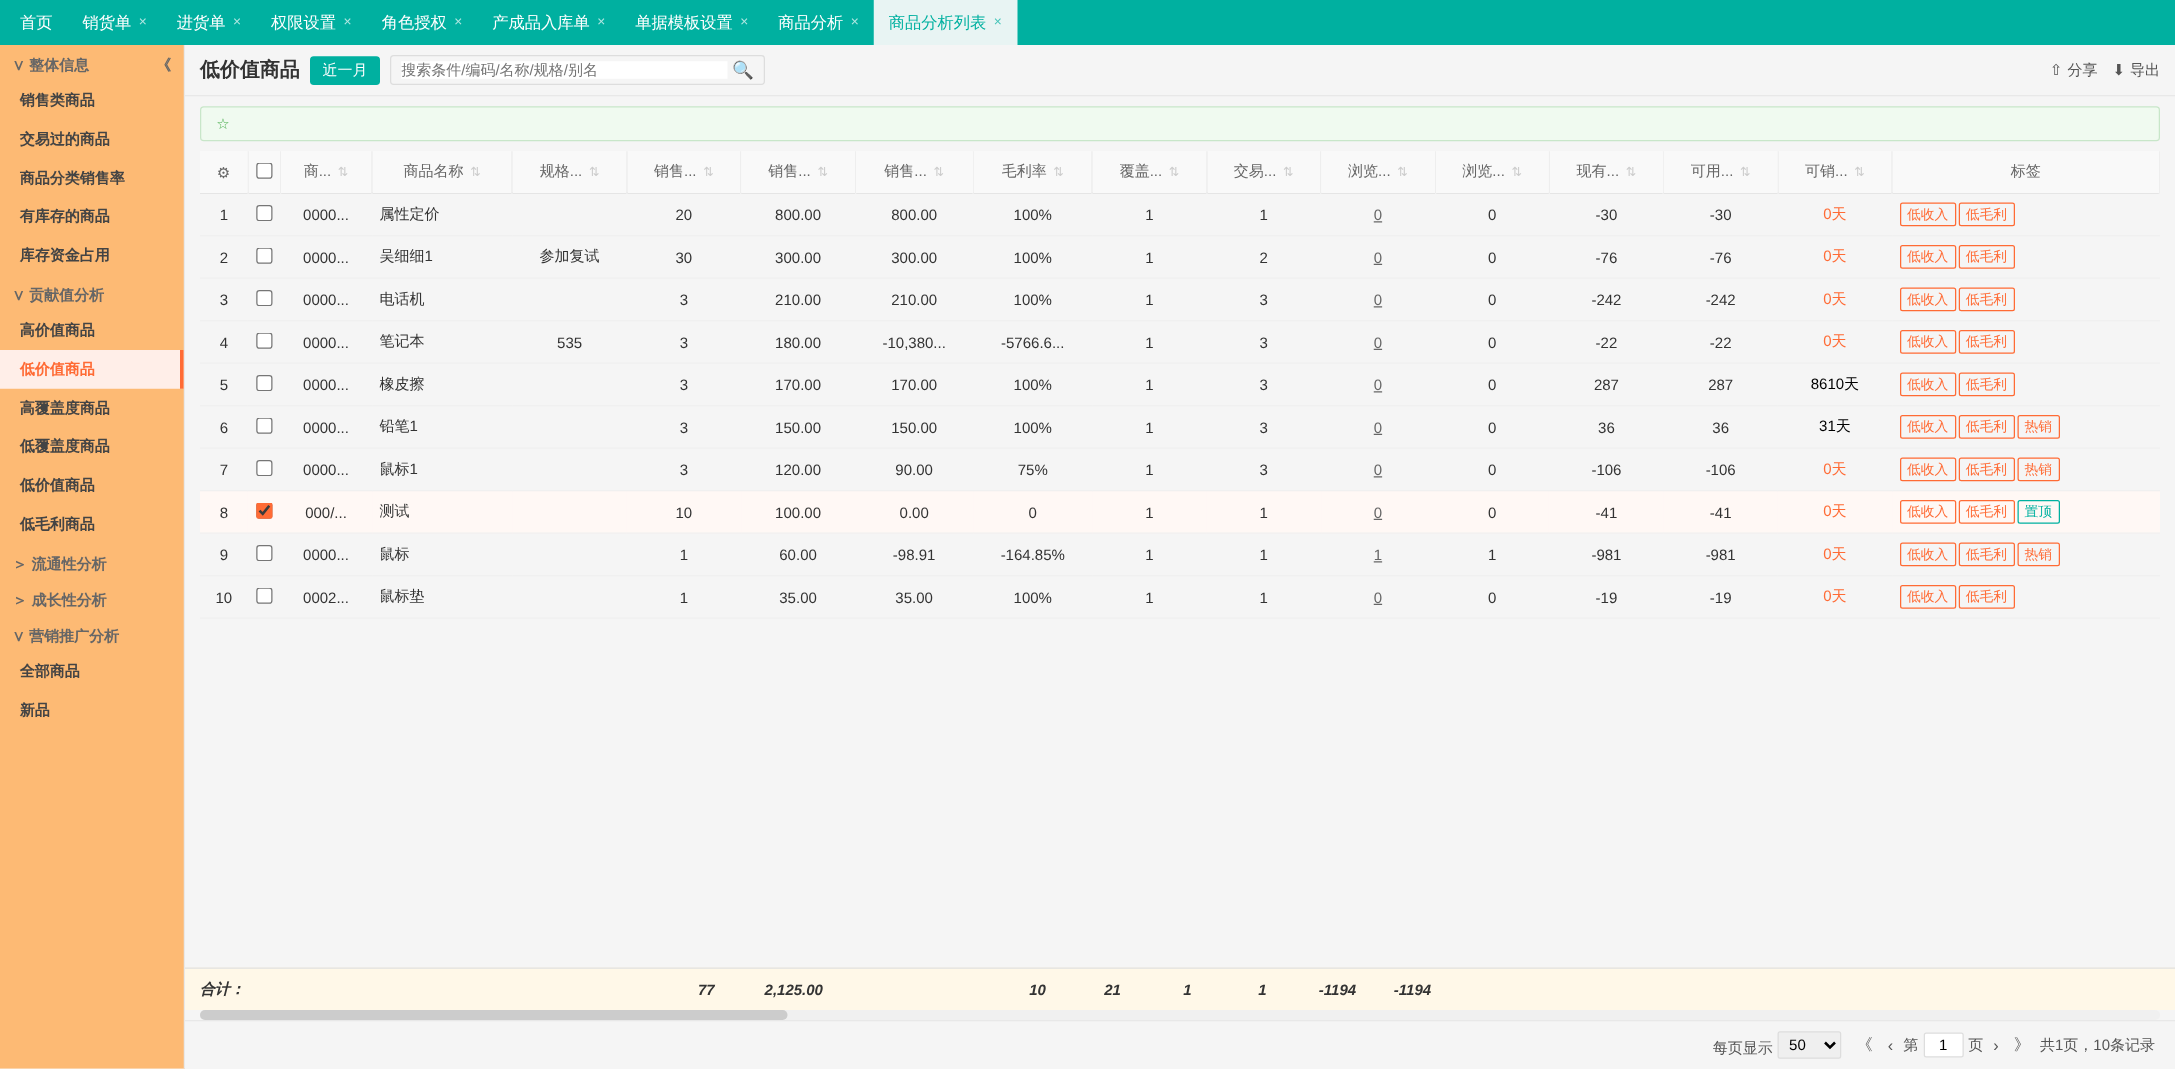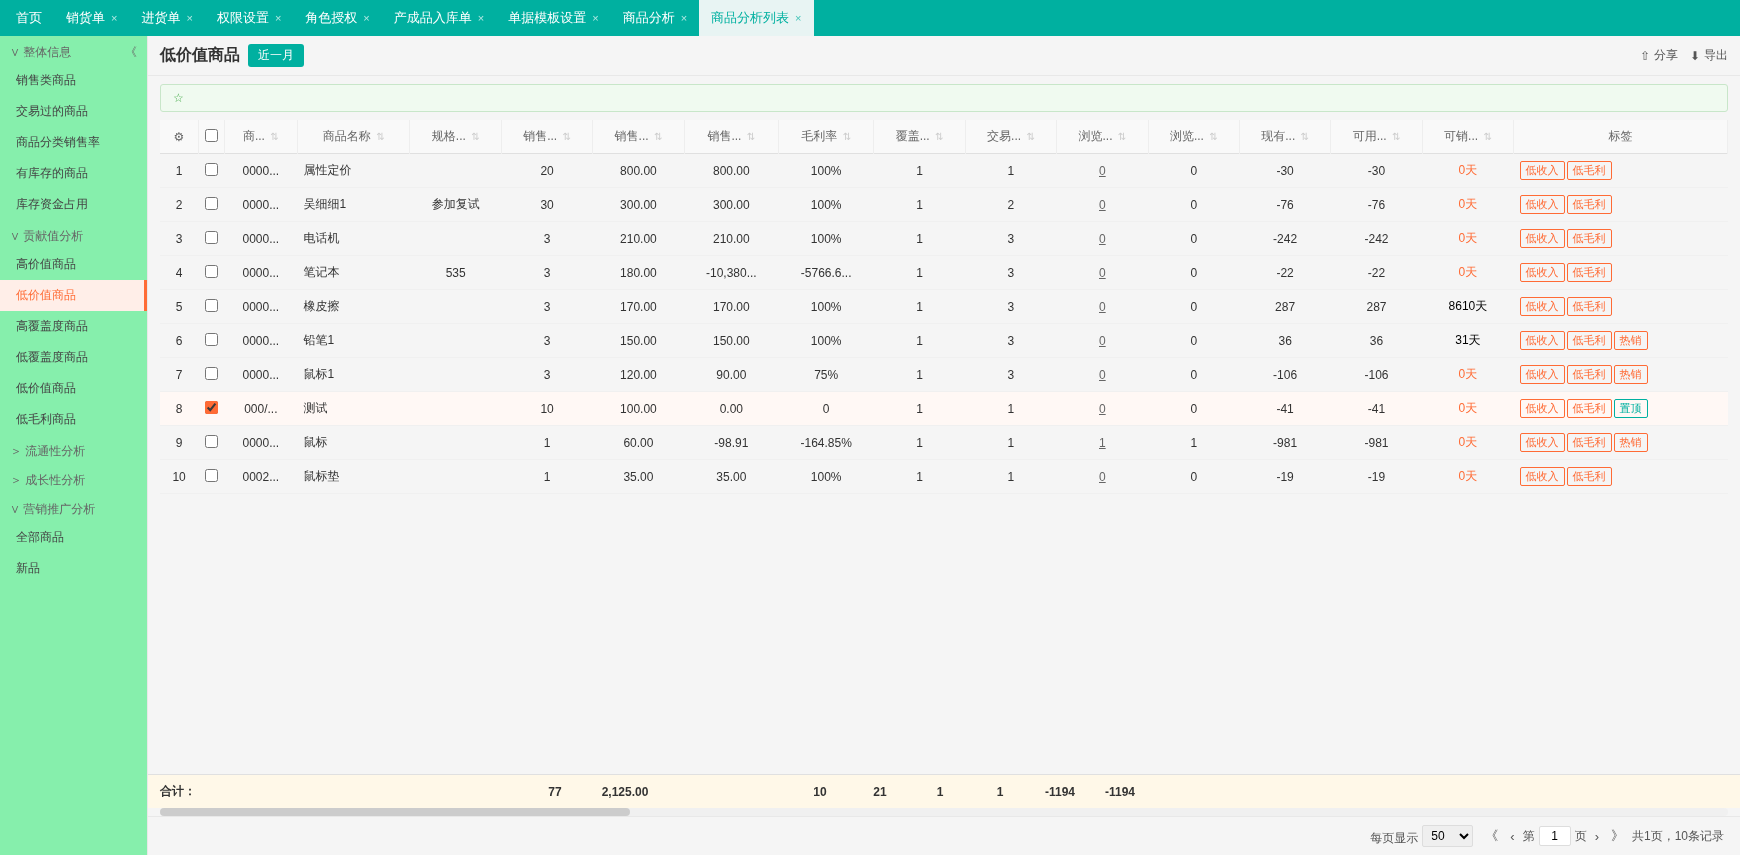--- a/index.html
+++ b/index.html
@@ -30,24 +30,25 @@
 
     
     .main-layout {
       display: flex;
       height: calc(100vh - 36px);
     }
 
     
     .sidebar {
       width: 148px;
-      background: #86efac;
+      background: #fdba74;
       border-right: 1px solid #e8e8e8;
       overflow-y: auto;
       flex-shrink: 0;
+      font-weight: bold;
     }
     .sidebar-group-title {
       padding: 8px 10px 4px 10px;
       color: #666;
       font-size: 12px;
       display: flex;
       align-items: center;
       justify-content: space-between;
     }
     .sidebar-item {
@@ -182,21 +183,22 @@
     .days-gray { color: #000000; }
     .link-underline { text-decoration: underline; color: #666; cursor: pointer; }
 
     
     .table-footer {
       border-top: 1px solid #e0e0e0;
       padding: 8px 12px;
       display: flex;
       align-items: center;
       background: #fff8e8;
-      gap: 8px;
+      gap: 18px;
+      font-style: italic;
     }
     .footer-label { font-weight: bold; color: #333; margin-right: 16px; }
     .footer-cell { min-width: 60px; text-align: center; }
 
     
     .pagination-bar {
       display: flex;
       align-items: center;
       justify-content: flex-end;
       padding: 8px 16px;
@@ -309,20 +311,24 @@
     </div>
     <div class="sidebar-item">全部商品</div>
     <div class="sidebar-item">新品</div>
   </aside>
 
   <div class="content-wrapper">
 
     <div class="content-header">
       <span class="page-title">低价值商品</span>
       <button class="filter-btn">近一月</button>
+      <div class="search-box">
+        <input type="text" placeholder="搜索条件/编码/名称/规格/别名" style="">
+        <span class="search-icon">🔍</span>
+      </div>
       <div class="header-right">
         <div class="action-btn">
           <span>⇧</span>
           <span>分享</span>
         </div>
         <div class="action-btn">
           <span>⬇</span>
           <span>导出</span>
         </div>
       </div>

